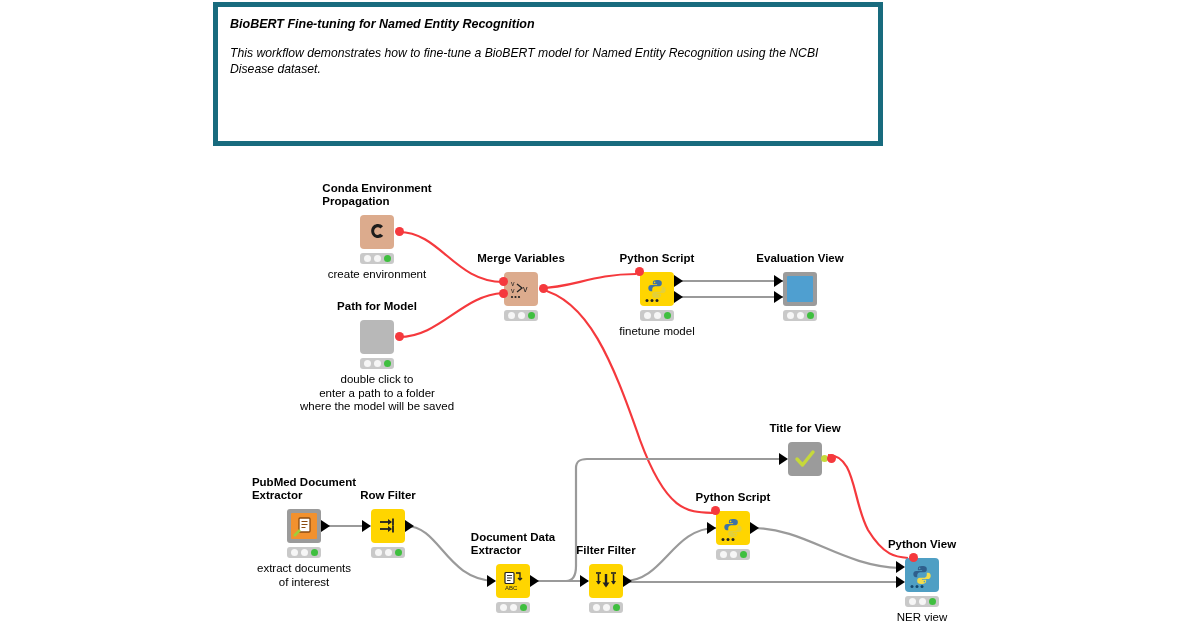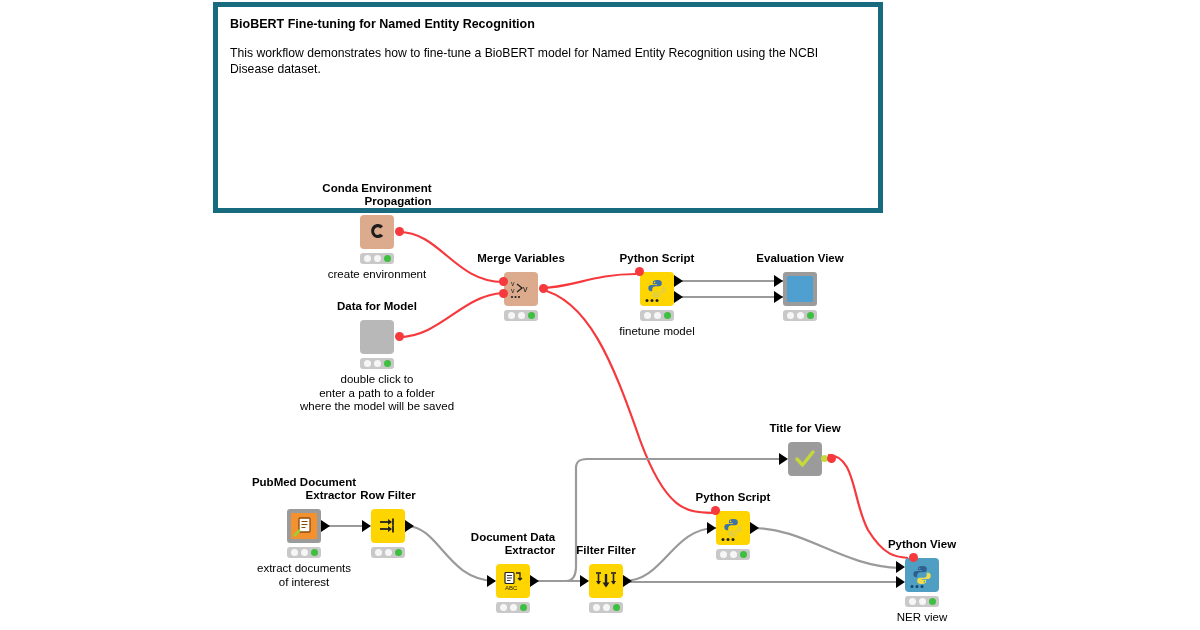--- a/index.html
+++ b/index.html
@@ -15,25 +15,26 @@
     font-family: "Liberation Sans", sans-serif;
     overflow: hidden;
   }
 
   
   .annotation {
     position: absolute;
     left: 213px;
     top: 2px;
     width: 670px;
-    height: 211px;
+    height: 144px;
     background: #ffffff;
     border: 5px solid #186b7e;
     box-sizing: border-box;
     padding: 10px 12px 8px 12px;
+    font-style: italic;
   }
   .annotation-title {
     font-size: 12.5px;
     font-weight: bold;
     color: #000000;
     margin: 0 0 12px 0;
     line-height: 1.25;
   }
   .annotation-para {
     font-size: 12.2px;
@@ -61,21 +62,21 @@
   }
   .node-title {
     position: absolute;
     left: 50%;
     transform: translateX(-50%);
     bottom: 24px;
     font-size: 11.5px;
     font-weight: bold;
     color: #000000;
     white-space: pre;
-    text-align: right;
+    text-align: left;
     line-height: 1.12;
   }
   .node-box {
     position: absolute;
     left: -17px;
     top: -17px;
     width: 34px;
     height: 34px;
     border-radius: 4px;
     box-sizing: border-box;
@@ -220,21 +221,21 @@
     <div class="port-var" style="left:18px; top:-5px;"></div>
     <div class="status">
       <i></i>
       <i></i>
       <i class="on"></i>
     </div>
     <div class="node-sub">create environment</div>
   </div>
 
   <div class="node" style="left:377px; top:337px;">
-    <div class="node-title">Data for Model</div>
+    <div class="node-title">Path for Model</div>
     <div class="node-box" style="background:#b8b8b8;"></div>
     <div class="port-var" style="left:18px; top:-5px;"></div>
     <div class="status">
       <i></i>
       <i></i>
       <i class="on"></i>
     </div>
     <div class="node-sub">double click to
 enter a path to a folder
 where the model will be saved</div>

